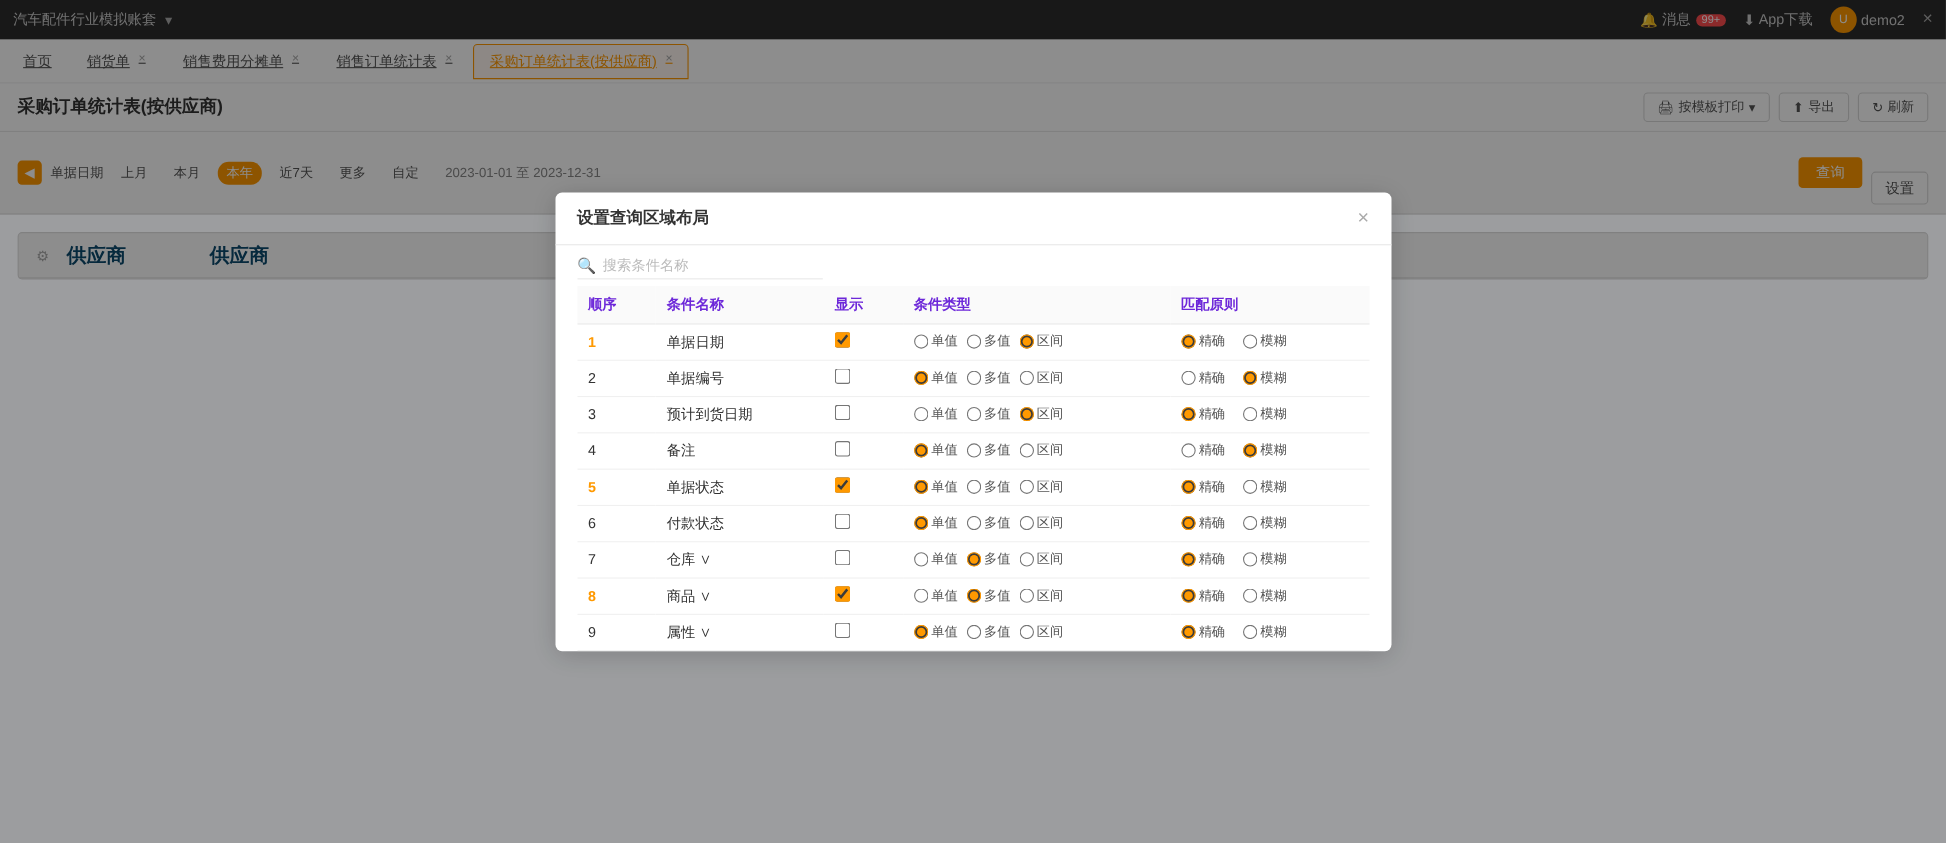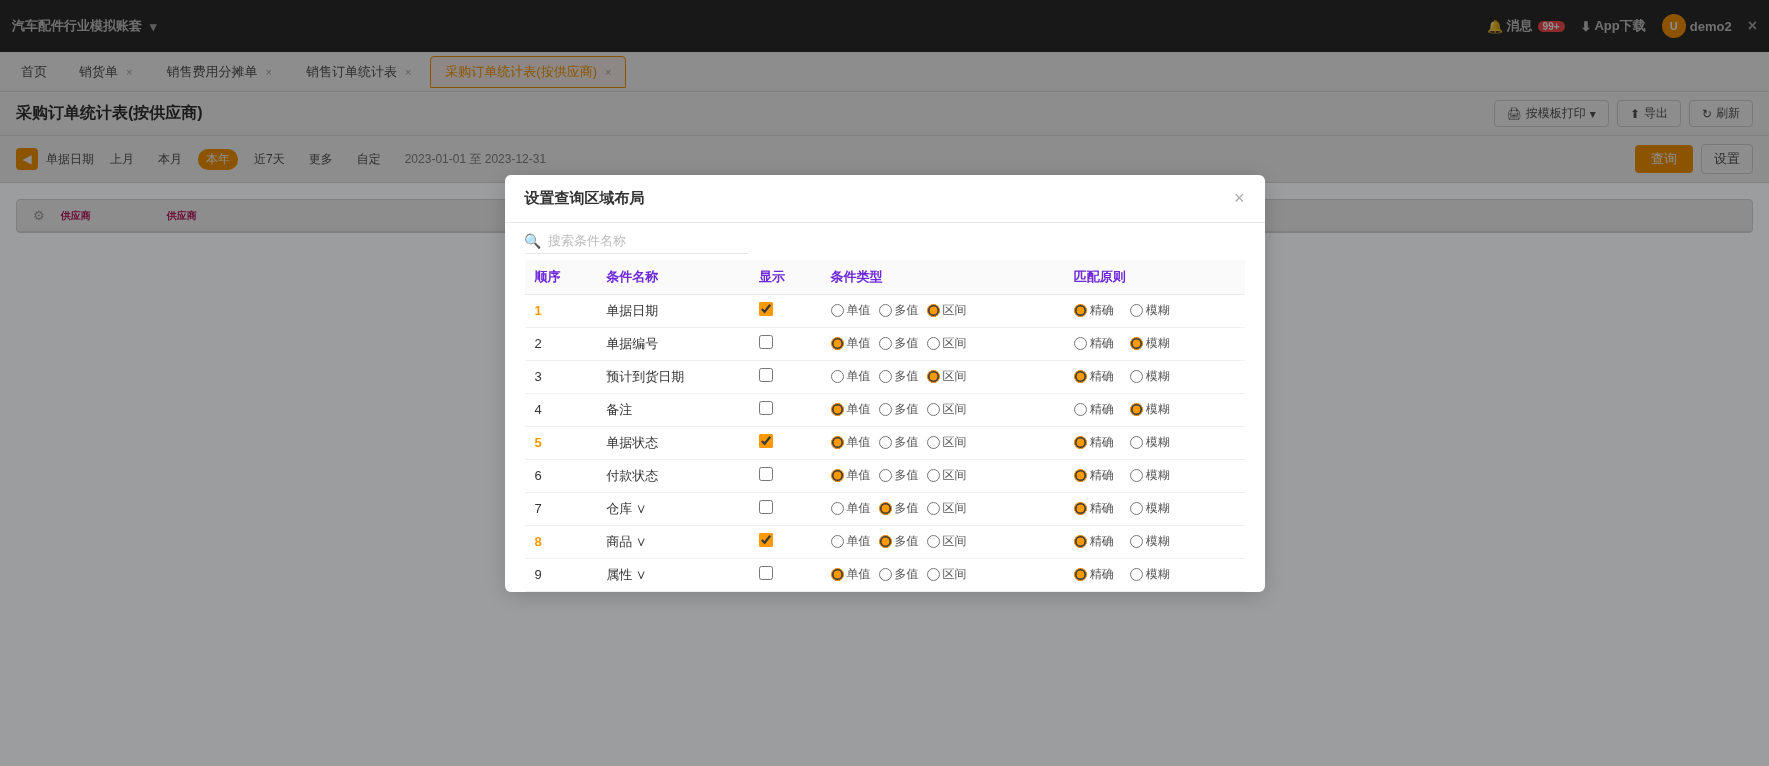--- a/index.html
+++ b/index.html
@@ -1,27 +1,26 @@
 <!DOCTYPE html>
 <html><head>
   <meta charset="utf-8">
   <style>
     * { box-sizing: border-box; margin: 0; padding: 0; }
     body { font-family: "Microsoft YaHei", Arial, sans-serif; font-size: 13px; background: #f0f2f5; color: #333; }
 
     
     .top-bar {
       background: #2d2d2d;
-      height: 52px;
+      height: 36px;
       display: flex;
       align-items: center;
       justify-content: space-between;
       padding: 0 12px;
       color: #ccc;
-      font-weight: bold;
     }
     .top-bar-left { display: flex; align-items: center; gap: 8px; font-size: 13px; }
     .top-bar-right { display: flex; align-items: center; gap: 16px; font-size: 13px; }
     .top-bar-right .badge {
       background: #ff4d4f; color: white; border-radius: 8px; padding: 0 5px; font-size: 10px; margin-left: 2px;
     }
     .close-x { color: #aaa; cursor: pointer; font-size: 16px; }
 
     
     .tab-bar {
@@ -32,22 +31,23 @@
       padding: 0 8px;
       border-bottom: 1px solid #e8e8e8;
       gap: 4px;
     }
     .tab-item {
       padding: 6px 14px;
       border-radius: 4px 4px 0 0;
       cursor: pointer;
       font-size: 13px;
       color: #555;
-      display: flex; align-items: center; gap: 4px;
+      display: flex; gap: 4px;
       border: 1px solid transparent;
+      text-decoration: underline;
     }
     .tab-item.active {
       background: #fff7f0;
       border-color: #f90;
       color: #f90;
     }
     .tab-item .tab-close { font-size: 11px; color: #aaa; margin-left: 4px; }
     .home-tab { font-size: 13px; color: #555; padding: 6px 12px; }
 
     
@@ -60,21 +60,21 @@
       border-bottom: 1px solid #e8e8e8;
     }
     .page-title { font-size: 16px; font-weight: bold; color: #333; }
     .page-actions { display: flex; align-items: center; gap: 8px; }
     .btn-print {
       border: 1px solid #d9d9d9; background: #fff; padding: 4px 12px; border-radius: 4px; cursor: pointer; font-size: 12px; color: #555; display: flex; align-items: center; gap: 4px;
     }
     .btn-export { border: 1px solid #d9d9d9; background: #fff; padding: 4px 12px; border-radius: 4px; cursor: pointer; font-size: 12px; color: #555; display: flex; align-items: center; gap: 4px; }
     .btn-refresh { border: 1px solid #d9d9d9; background: #fff; padding: 4px 12px; border-radius: 4px; cursor: pointer; font-size: 12px; color: #555; display: flex; align-items: center; gap: 4px; }
     .btn-query { background: #f90; color: white; border: none; padding: 5px 16px; border-radius: 4px; cursor: pointer; font-size: 13px; }
-    .btn-setting { background: #fff; color: #555; border: 1px solid #d9d9d9; padding: 5px 12px; border-radius: 4px; cursor: pointer; font-size: 13px; }
+    .btn-setting { background: #fff; color: #555; border: 1px solid #d9d9d9; padding: 5px 12px; border-radius: 4px; cursor: pointer; font-size: 13px; margin-top: 28px; }
 
     
     .filter-bar {
       background: #fff;
       padding: 8px 16px;
       display: flex;
       align-items: center;
       gap: 8px;
       border-bottom: 1px solid #e8e8e8;
     }
@@ -83,21 +83,21 @@
     .date-pill { padding: 2px 8px; border-radius: 3px; cursor: pointer; font-size: 12px; color: #555; }
     .date-pill.active { background: #f90; color: white; border-radius: 10px; }
     .date-range-text { font-size: 12px; color: #888; margin-left: 8px; }
     .more-link { font-size: 12px; color: #555; cursor: pointer; }
 
     
     .main-content { padding: 16px; }
     .content-card { background: #fff; border-radius: 4px; border: 1px solid #e8e8e8; }
     .table-header { display: flex; align-items: center; padding: 8px 16px; border-bottom: 1px solid #e8e8e8; gap: 16px; }
     .gear-icon { color: #aaa; cursor: pointer; }
-    .table-col-header { font-weight: bold; color: #be185d; font-size: 10px; }
+    .table-col-header { font-weight: bold; color: #0c4a6e; font-size: 18px; }
 
     
     .overlay {
       position: fixed; top: 0; left: 0; width: 100%; height: 100%;
       background: rgba(0,0,0,0.35); z-index: 100;
       display: flex; align-items: center; justify-content: center;
     }
 
     
     .modal {

